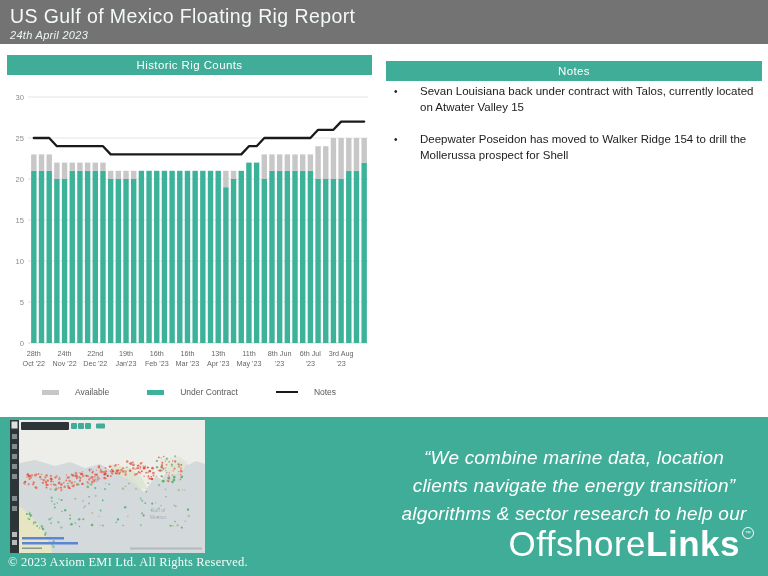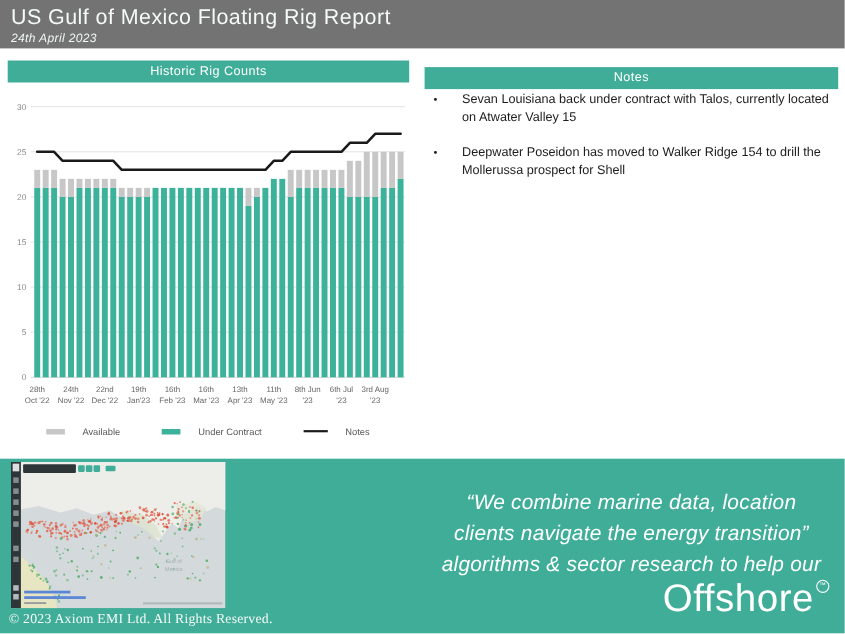--- a/index.html
+++ b/index.html
@@ -644,14 +644,15 @@
 <div class="abs copyright">© 2023 Axiom EMI Ltd. All Rights Reserved.</div>
 
 <div class="abs quote">
   <div>“We  combine marine data, location</div>
   <div>clients navigate the energy transition”</div>
   <div>algorithms &amp; sector research to help our</div>
 </div>
 
 <div class="abs logo">
   <span class="light">Offshore</span>
+    <span class="bold">Links</span>
     <span class="tm">™</span>
 </div>
 
 </body></html>

